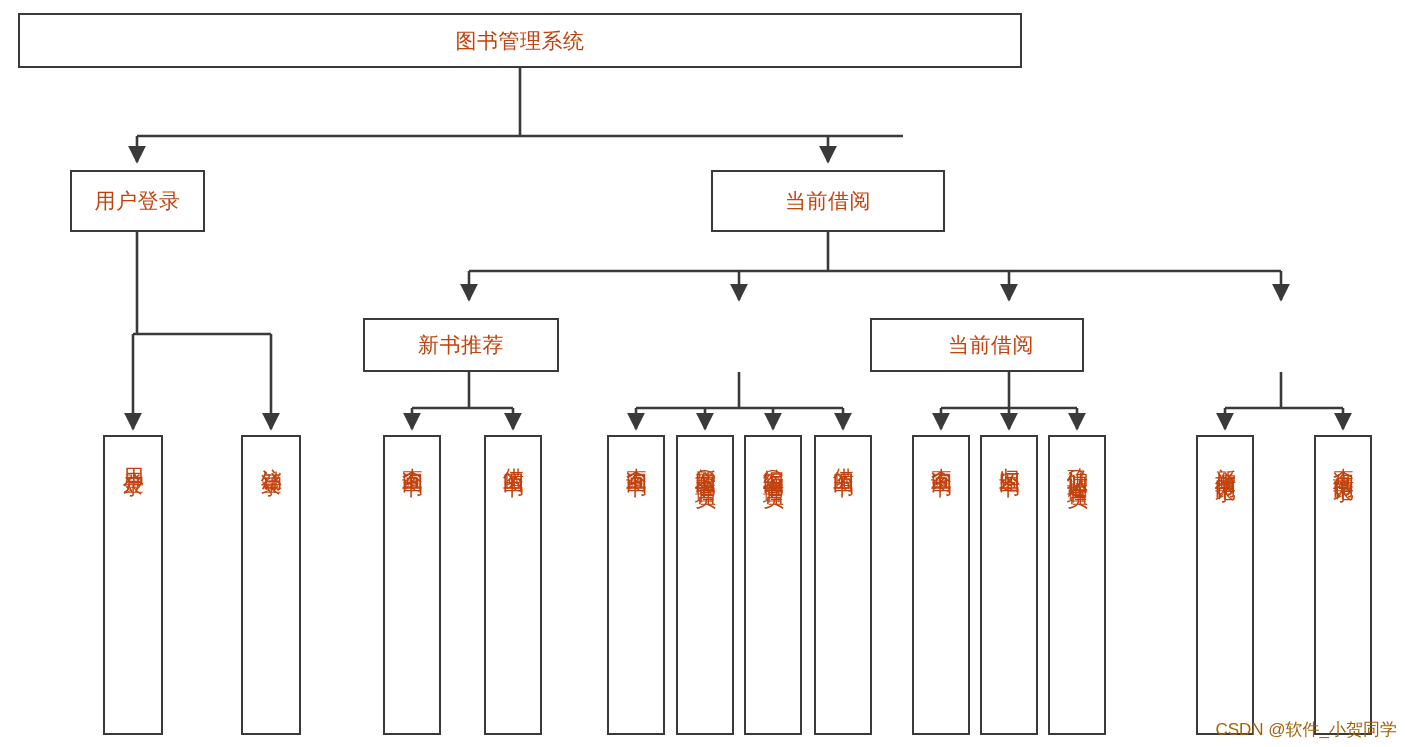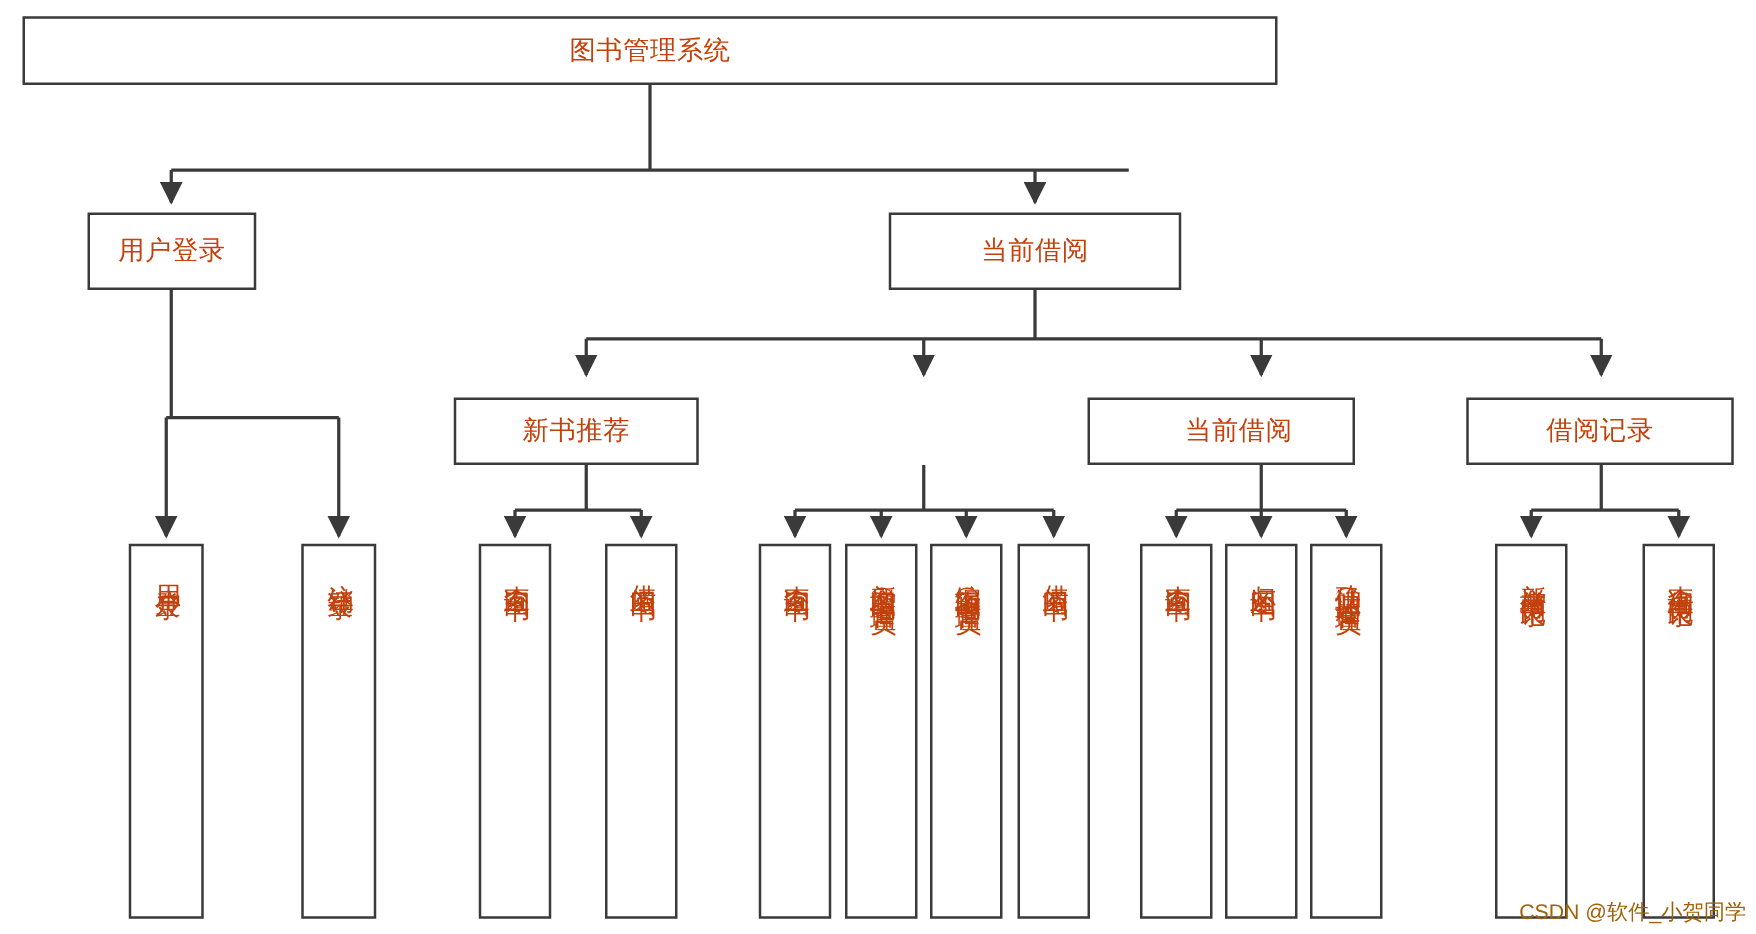--- a/index.html
+++ b/index.html
@@ -133,23 +133,20 @@
   <div class="node h" style="left:711px; top:170px; width:234px; height:62px;">
     <span class="node-label">当前借阅</span>
   </div>
 
   <div class="node h" style="left:363px; top:318px; width:196px; height:54px;">
     <span class="node-label">新书推荐</span>
   </div>
   <div class="node h" style="left:870px; top:318px; width:214px; height:54px;padding-left:28px;">
     <span class="node-label">当前借阅</span>
   </div>
-  <div class="node h" style="left:1173px; top:318px; width:214px; height:54px;">
-    <span class="node-label">借阅记录</span>
-  </div>
 
   <div class="node v" style="left:103px; top:435px; width:60px; height:300px;">
     <span class="node-label">用户登录</span>
   </div>
   <div class="node v" style="left:241px; top:435px; width:60px; height:300px;">
     <span class="node-label">注销登录</span>
   </div>
 
   <div class="node v" style="left:383px; top:435px; width:58px; height:300px;">
     <span class="node-label">查询图书</span>

